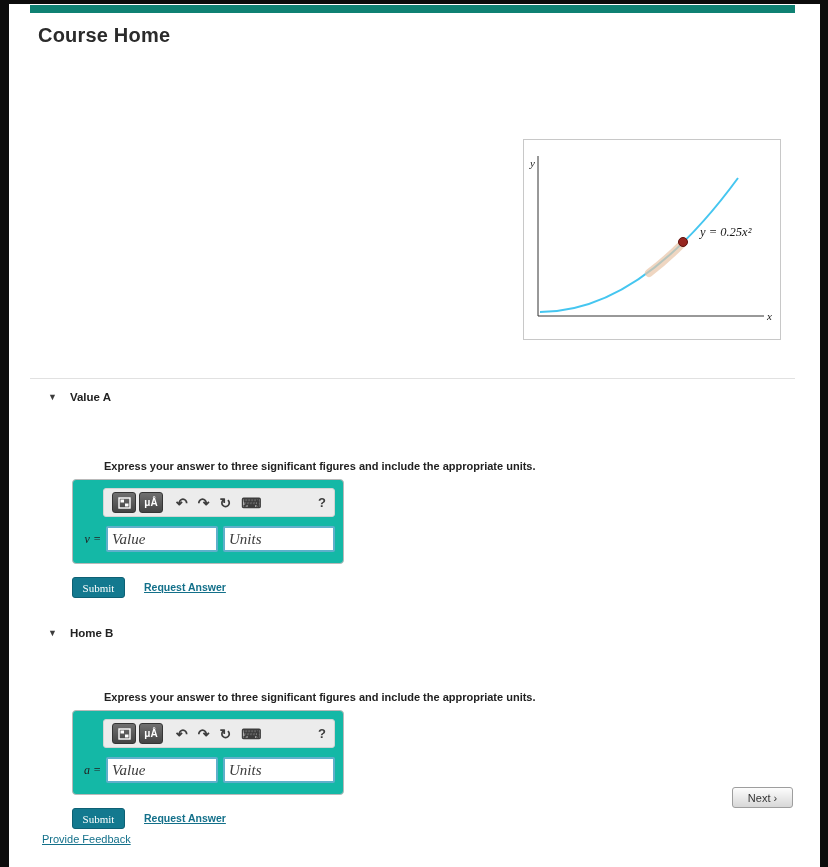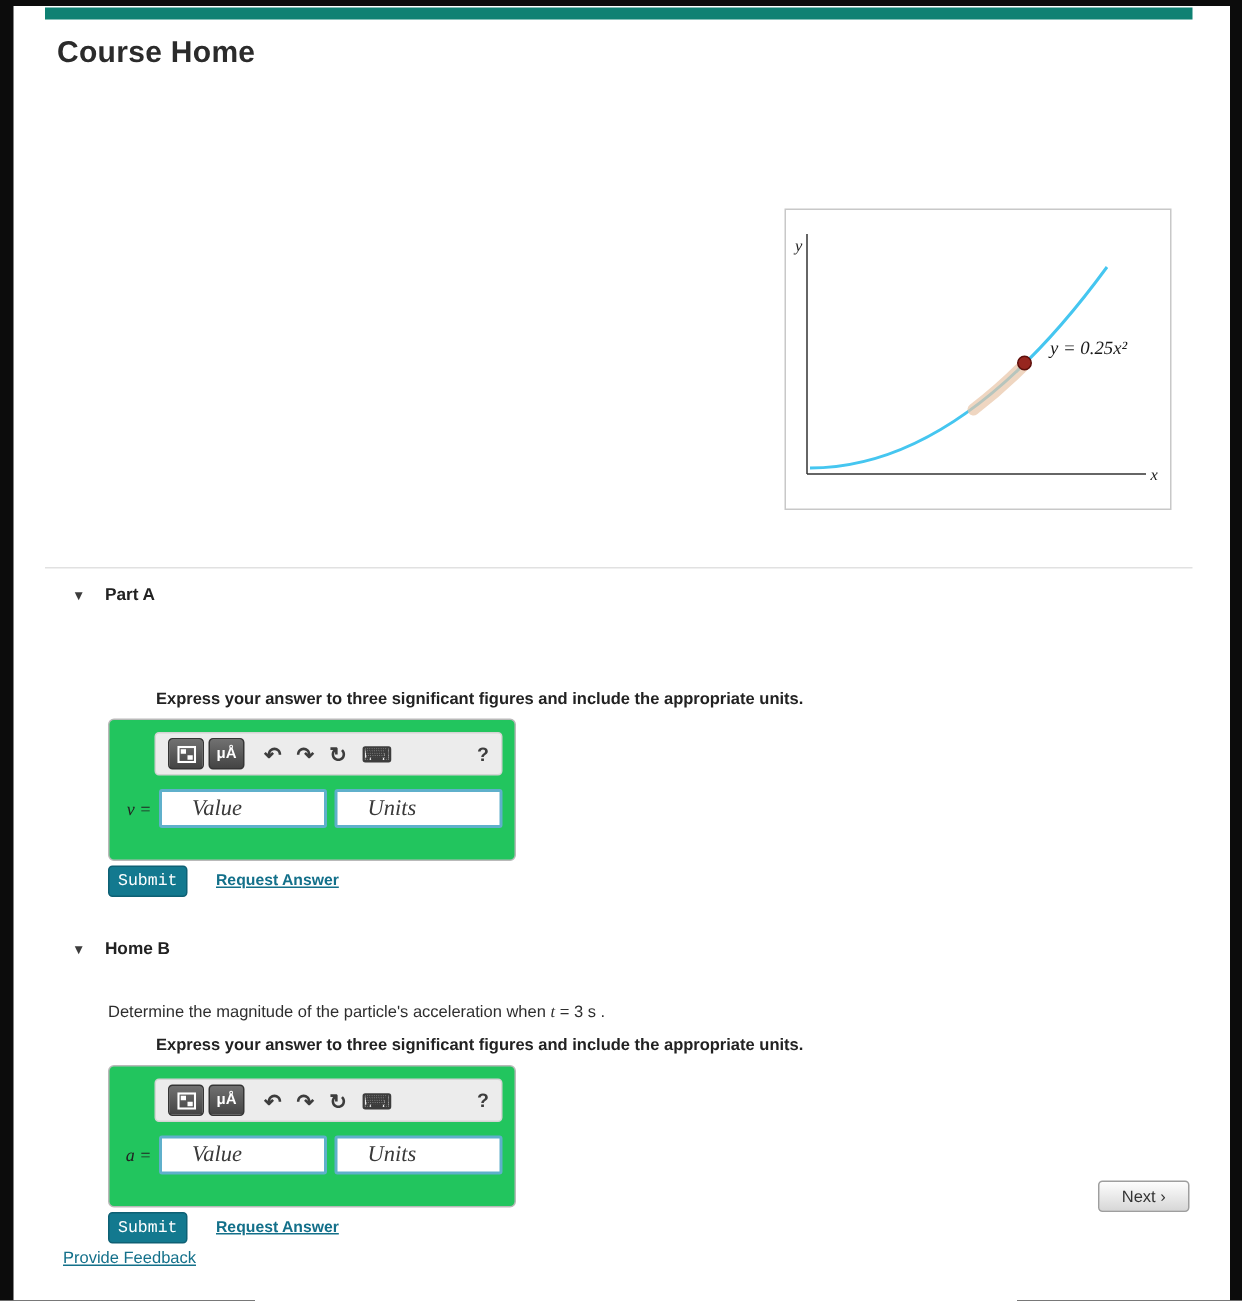--- a/index.html
+++ b/index.html
@@ -24,33 +24,33 @@
 
   .divider { position:absolute; left:30px; right:33px; top:378px; border-top:1px solid #e1e1e1; }
 
   .part-header { position:absolute; left:48px; display:flex; align-items:center; gap:13px; cursor:pointer; }
   .tri { font-size:9px; color:#3c3c3c; line-height:1; }
   .part-title { font-size:11.5px; font-weight:bold; color:#222; }
 
   .question { position:absolute; left:72px; font-size:11px; color:#2e2e2e; width:560px; line-height:1.4; }
   .instruction { position:absolute; left:72px; font-size:11px; font-weight:bold; color:#222;padding-left:32px; }
 
-  .answer-box { position:absolute; left:72px; width:272px; height:95px; border:1px solid #b9b9b9; border-radius:4px; background:#22c55e; }
+  .answer-box { position:absolute; left:72px; width:272px; height:85px; border:1px solid #b9b9b9; border-radius:4px; background:#14b8a6; }
   .toolbar { margin:8px 8px 0 30px; height:29px; background:#ececec; border:1px solid #d4d4d4; border-radius:3px; display:flex; align-items:center; padding:0 8px; }
   .tb-dark { width:24px; height:21px; background:linear-gradient(#707070,#444444); border:1px solid #353535; border-radius:3px; display:flex; align-items:center; justify-content:center; color:#fff; cursor:pointer; margin-right:3px; flex:none; }
   .tb-dark .mu { font-size:10px; font-weight:bold; line-height:1; }
   .tb-glyph { color:#3d3d3d; font-size:14px; font-weight:bold; margin-left:10px; cursor:pointer; line-height:1; flex:none; }
   .tb-help { margin-left:auto; font-size:13px; }
 
   .answer-row { display:flex; align-items:center; margin:9px 0 0 6px; }
   .var-label { font-family:"Liberation Serif", serif; font-style:italic; font-size:12px; color:#222; width:22px; text-align:right; margin-right:5px; flex:none; }
-  input.ans { width:112px; height:26px; border:2px solid #5fb0cb; border-radius:2px; margin-right:5px; padding:0 20px; font-family:"Liberation Serif", serif; font-style:italic; font-size:15px; color:#222; outline:none; }
+  input.ans { width:112px; height:26px; border:2px solid #5fb0cb; border-radius:2px; margin-right:5px; padding:0 4px; font-family:"Liberation Serif", serif; font-style:italic; font-size:15px; color:#222; outline:none; }
   input.ans::placeholder { color:#3a3a3a; opacity:1; font-style:italic; }
 
-  .submit-btn { position:absolute; left:72px; width:53px; height:21px; background:#13798f; color:#fff; border:1px solid #0e6074; border-radius:3px; font-size:11px; font-family:Liberation Mono, monospace; cursor:pointer; }
+  .submit-btn { position:absolute; left:72px; width:53px; height:21px; background:#13798f; color:#fff; border:1px solid #0e6074; border-radius:3px; font-size:11px; font-family:Liberation Serif, serif; cursor:pointer; }
   .req-link { position:absolute; left:144px; font-size:10.5px; font-weight:bold; color:#13708a; text-decoration:underline; cursor:pointer; }
 
   .feedback-link { position:absolute; left:42px; top:833px; font-size:11px; color:#13708a; text-decoration:underline; cursor:pointer; }
   .next-btn { position:absolute; left:732px; top:787px; width:61px; height:21px; background:linear-gradient(#fdfdfd,#d7d7d7); border:1px solid #9e9e9e; border-radius:3px; font-size:11px; color:#333; font-family:"Liberation Sans", sans-serif; cursor:pointer; }
 </style>
 </head>
 <body>
 
 <div class="viewport">
   <div class="edge-top"></div>
@@ -71,21 +71,21 @@
       <text x="6" y="27" class="fig-axis-label">y</text>
       <text x="243" y="180" class="fig-axis-label">x</text>
       <text x="176" y="96" class="fig-curve-label">y = 0.25x²</text>
     </svg>
   </div>
 
   <div class="divider"></div>
 
   <div class="part-header" style="top:391px;">
     <span class="tri">▼</span>
-    <span class="part-title">Part A</span>
+    <span class="part-title">Value A</span>
   </div>
 
 
   <p class="instruction" style="top:460px;">Express your answer to three significant figures and include the appropriate units.</p>
 
   <div class="answer-box" style="top:479px;">
     <div class="toolbar">
       <span class="tb-dark">
         <svg width="13" height="12" viewBox="0 0 13 12">
           <rect x="1" y="1" width="11" height="10" fill="none" stroke="#fff" stroke-width="1.4"></rect>
@@ -110,21 +110,20 @@
   </div>
 
   <button class="submit-btn" style="top:577px;">Submit</button>
   <span class="req-link" style="top:581px;">Request Answer</span>
 
   <div class="part-header" style="top:627px;">
     <span class="tri">▼</span>
     <span class="part-title">Home B</span>
   </div>
 
-  <p class="question" style="top:668px;"><span>Determine the magnitude of the particle's acceleration when </span><span class="math">t</span><span> = 3 s .</span></p>
 
   <p class="instruction" style="top:691px;">Express your answer to three significant figures and include the appropriate units.</p>
 
   <div class="answer-box" style="top:710px;">
     <div class="toolbar">
       <span class="tb-dark">
         <svg width="13" height="12" viewBox="0 0 13 12">
           <rect x="1" y="1" width="11" height="10" fill="none" stroke="#fff" stroke-width="1.4"></rect>
           <rect x="2.5" y="2.5" width="3.5" height="3" fill="#fff"></rect>
           <rect x="7" y="6.5" width="3.5" height="3" fill="#fff"></rect>

